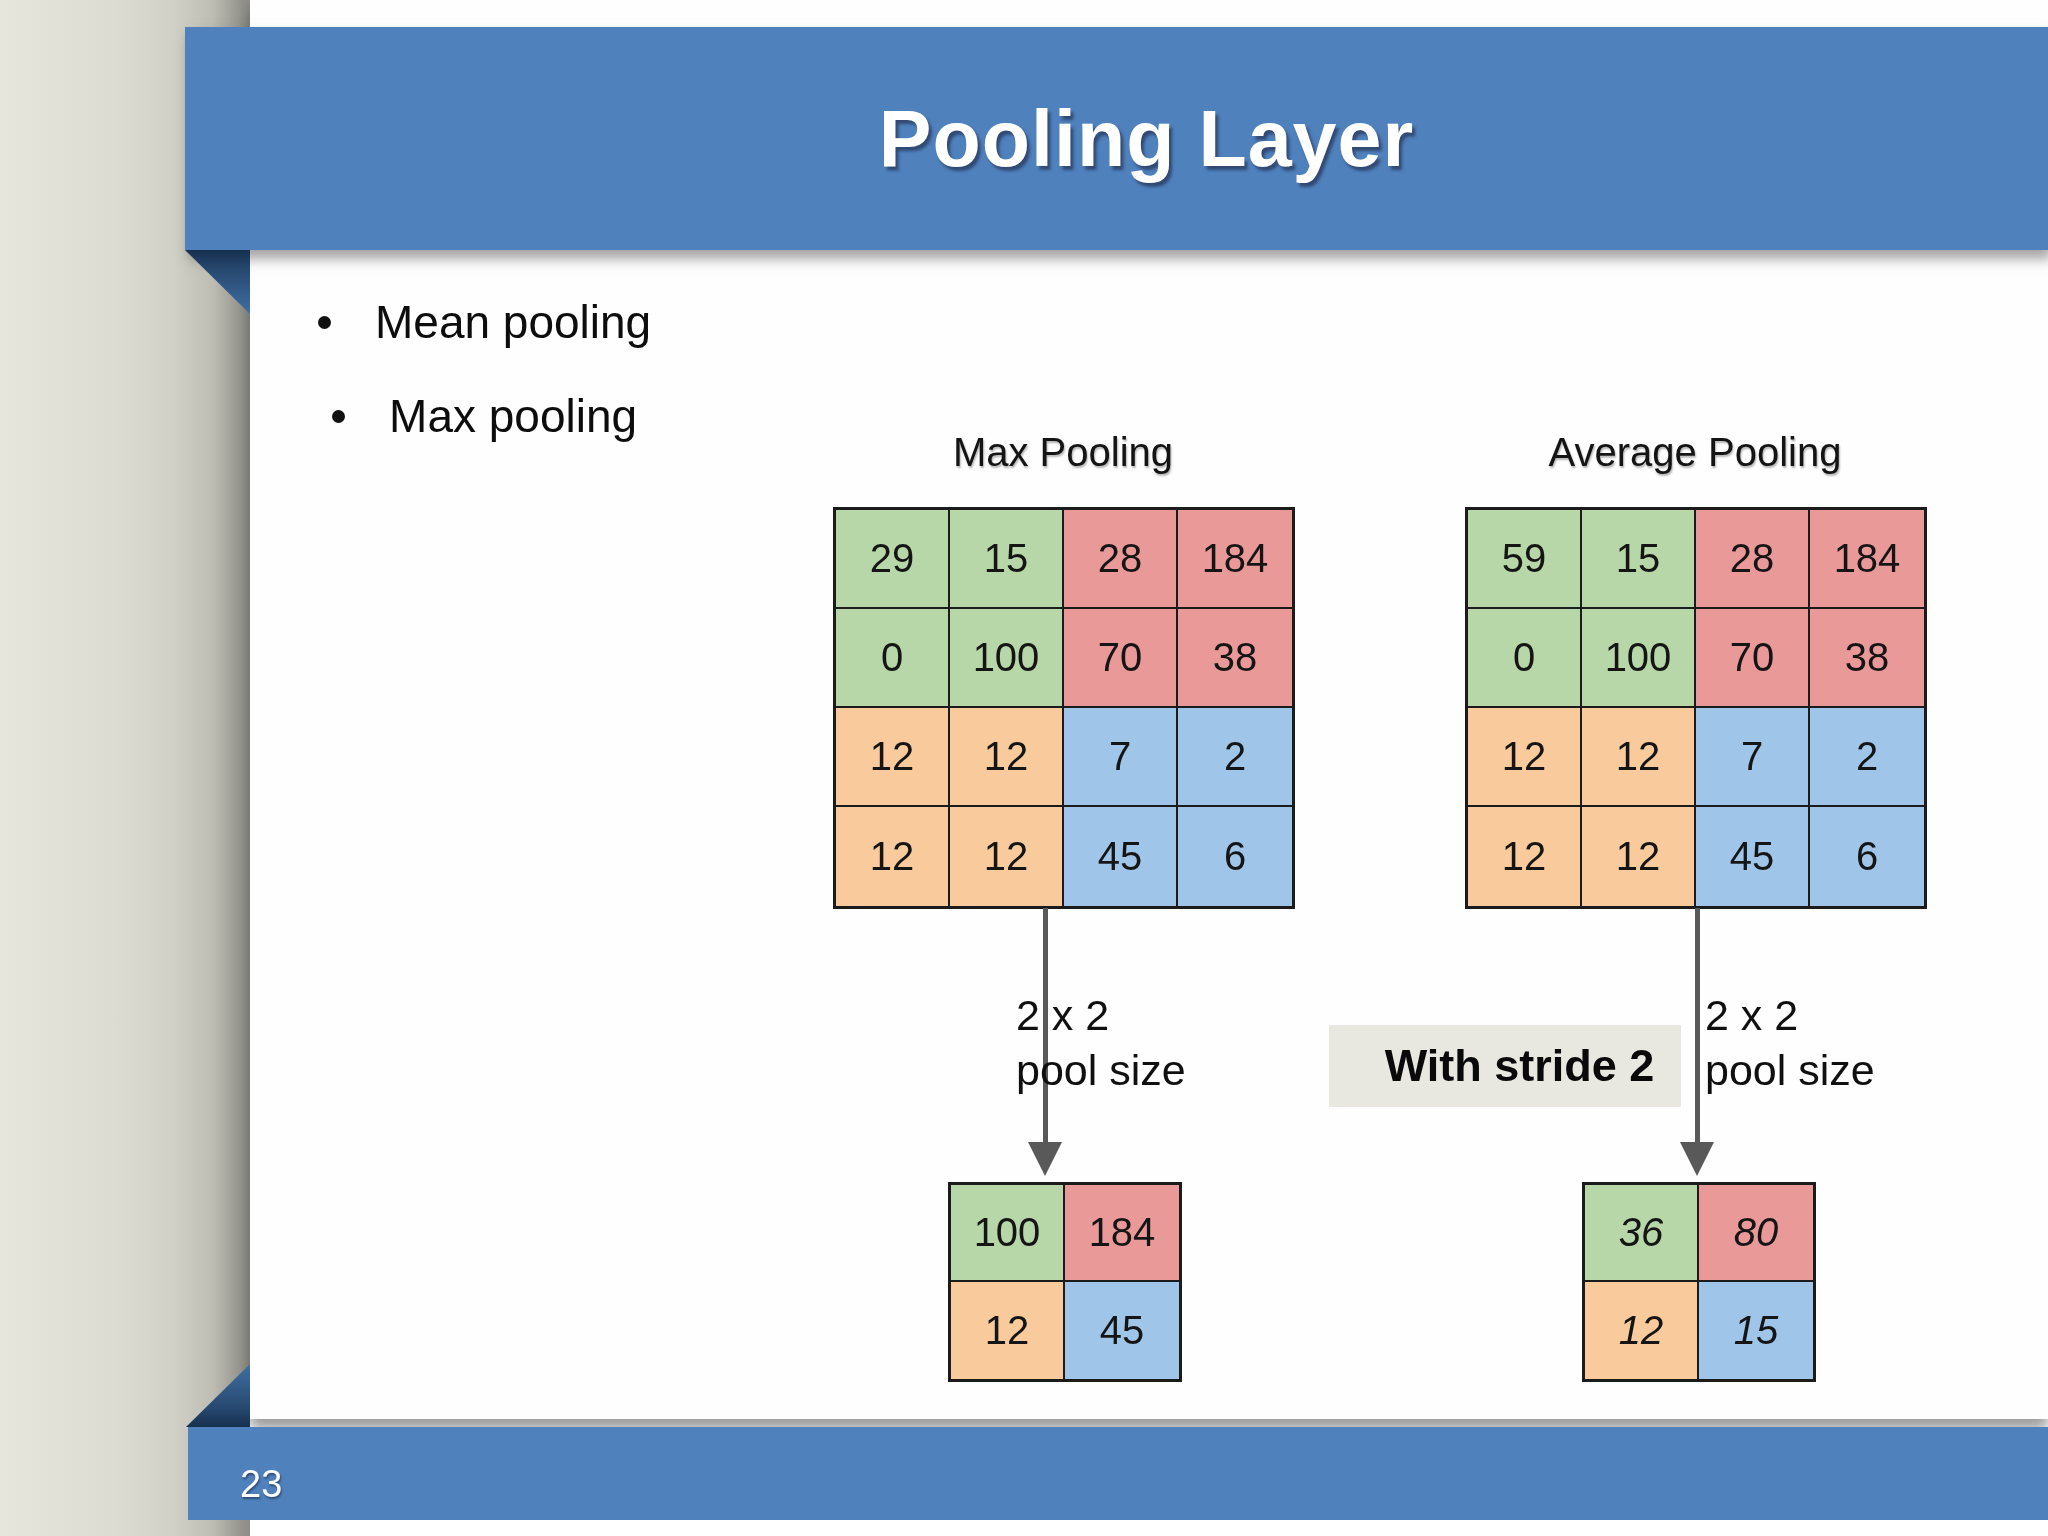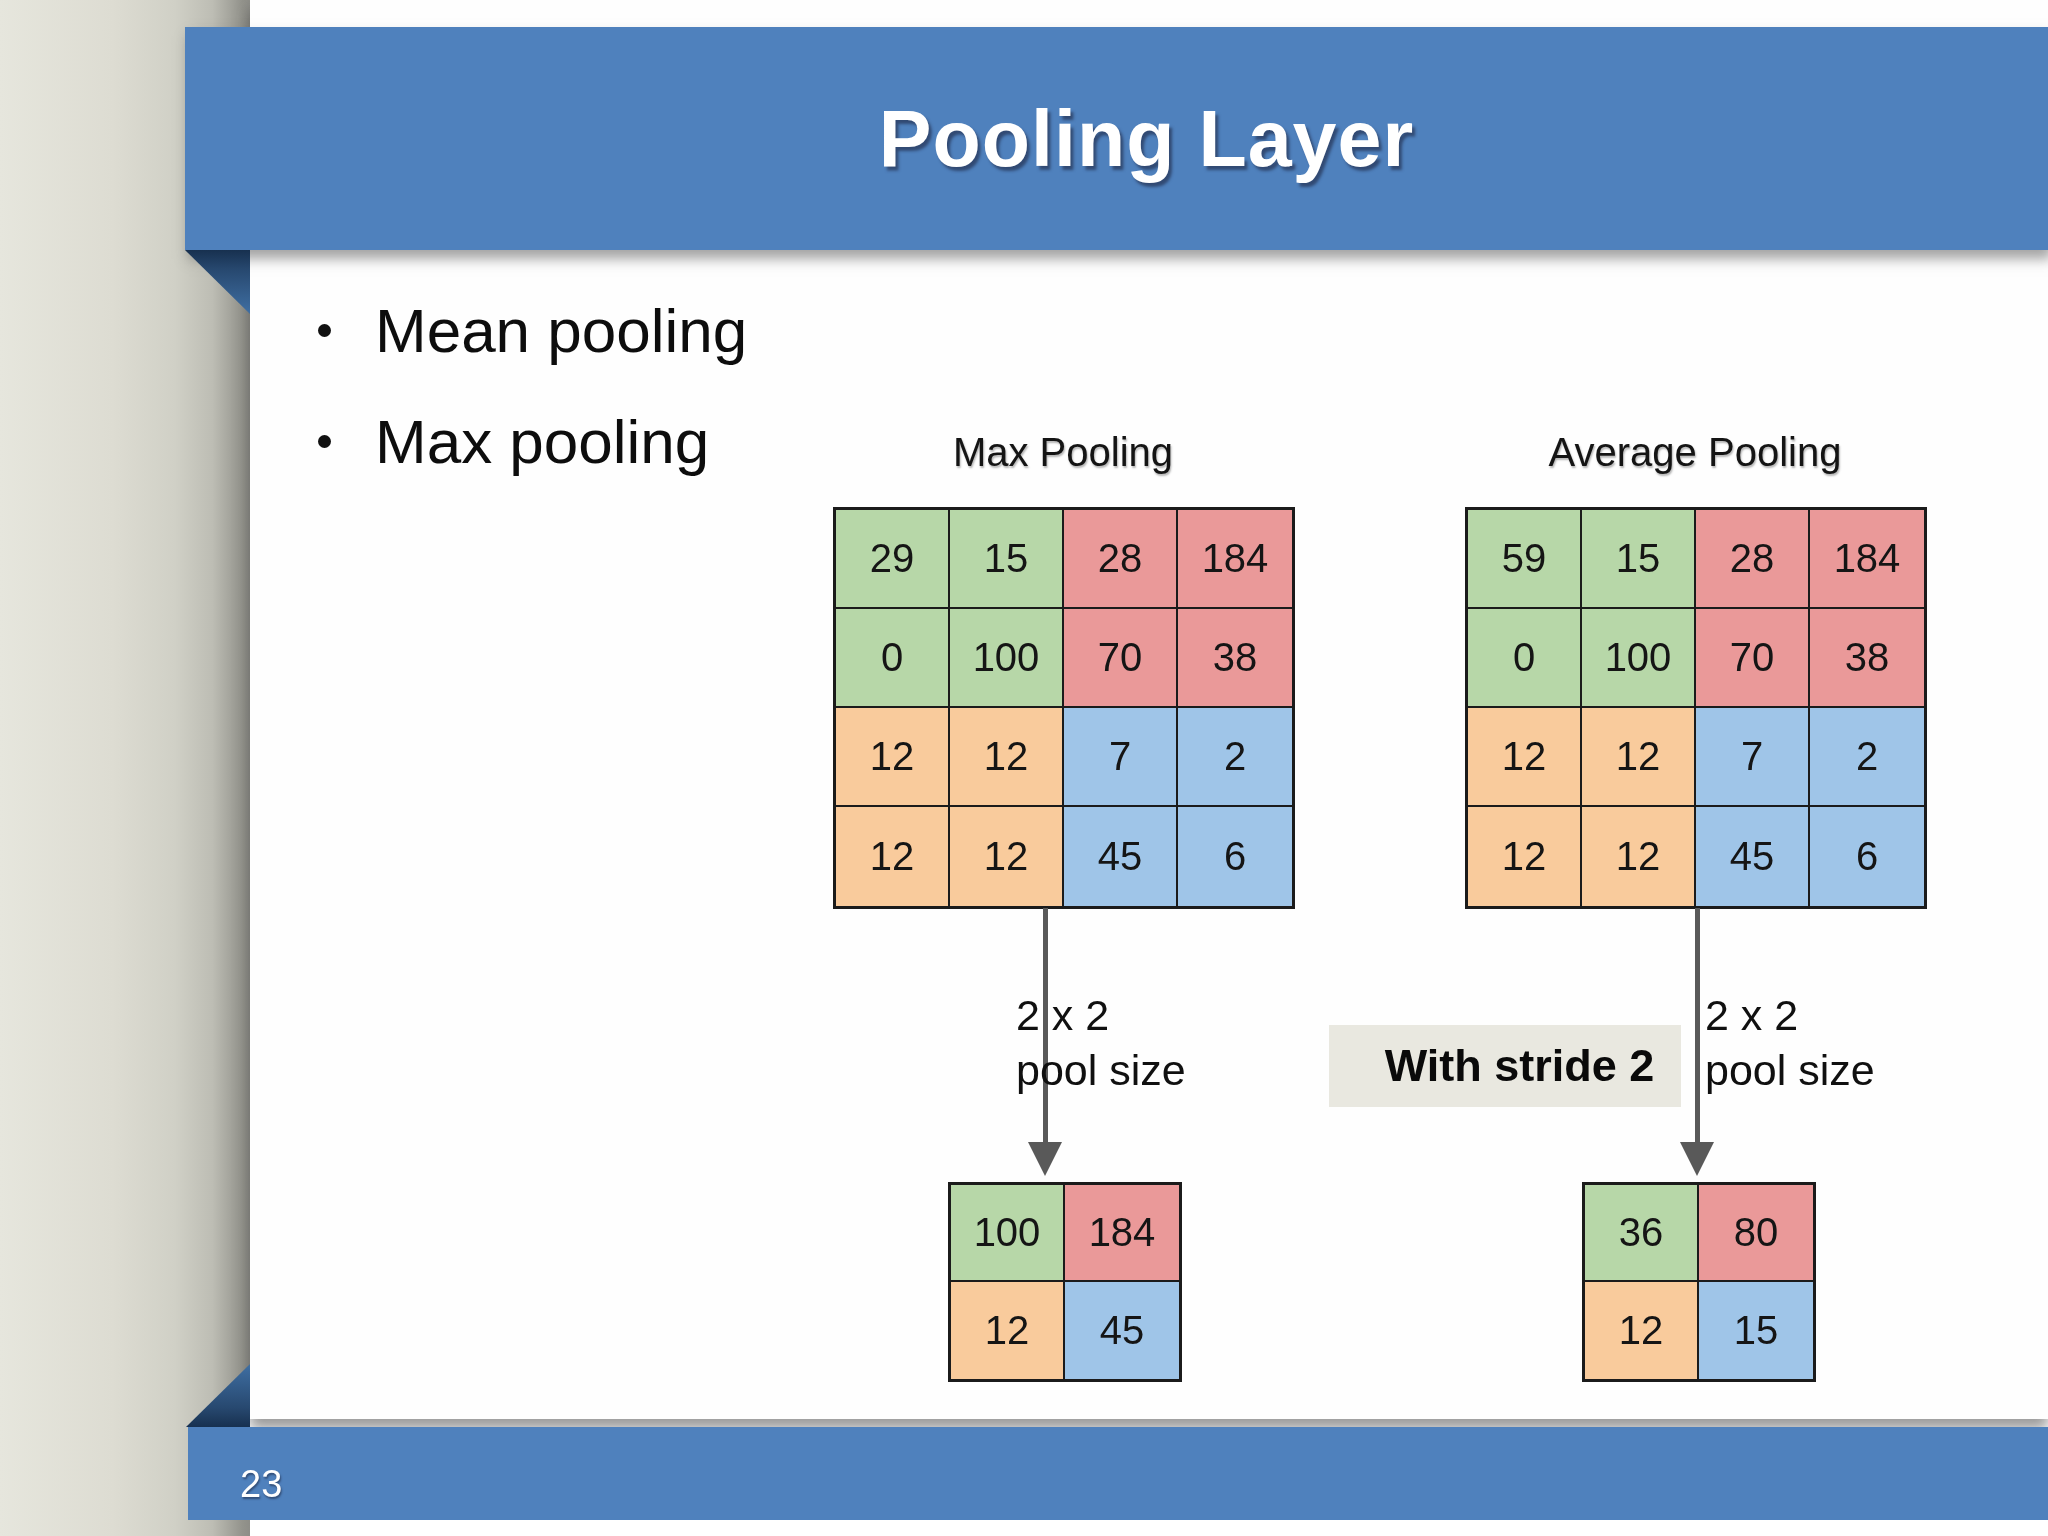--- a/index.html
+++ b/index.html
@@ -36,38 +36,38 @@
   .fold-bottom{
     left:186px;top:1364px;width:64px;height:63px;
     background:linear-gradient(to top,var(--fold_navy) 0%,#27486f 30%,#3f6fa3 100%);
     clip-path:polygon(100% 0,100% 100%,0 100%);
   }
   .bullets{
     position:absolute;left:318px;top:295px;margin:0;padding:0;list-style:none;
   }
   .bullets li{
     display:flex;align-items:center;margin-bottom:40px;
-    font-size:62px;color:#0d0d0d;
+    font-size:46px;color:#0d0d0d;justify-content:center;
   }
   .dot{width:13px;height:13px;border-radius:50%;background:#111;margin-right:44px;flex:none;}
   .grid-title{
     position:absolute;top:430px;width:460px;text-align:center;
     font-size:40px;color:#141414;text-shadow:1px 2px 2px rgba(90,90,90,.45);
   }
   .grid-title.max{left:833px;}
   .grid-title.avg{left:1465px;}
   .grid{
     position:absolute;display:grid;
     border:3px solid var(--cell_border);
     background:var(--cell_border);
   }
   .grid-max-in{left:833px;top:507px;grid-template-columns:repeat(4,114px);grid-template-rows:repeat(4,99px);}
   .grid-avg-in{left:1465px;top:507px;grid-template-columns:repeat(4,114px);grid-template-rows:repeat(4,99px);}
   .grid-max-out{left:948px;top:1182px;grid-template-columns:repeat(2,114px);grid-template-rows:repeat(2,97px);}
-  .grid-avg-out{left:1582px;top:1182px;grid-template-columns:repeat(2,114px);grid-template-rows:repeat(2,97px);}
+  .grid-avg-out{left:1582px;top:1182px;grid-template-columns:repeat(2,114px);grid-template-rows:repeat(2,97px);font-style:italic;}
   .cell{
     display:flex;align-items:center;justify-content:center;
     font-size:40px;color:#151515;
   }
   .arrow{position:absolute;width:34px;}
   .arrow-left{left:1028px;top:908px;height:268px;}
   .arrow-right{left:1680px;top:908px;height:268px;}
   .arrow .shaft{
     position:absolute;left:14.5px;top:0;width:5px;height:236px;background:var(--arrow_gray);
   }

